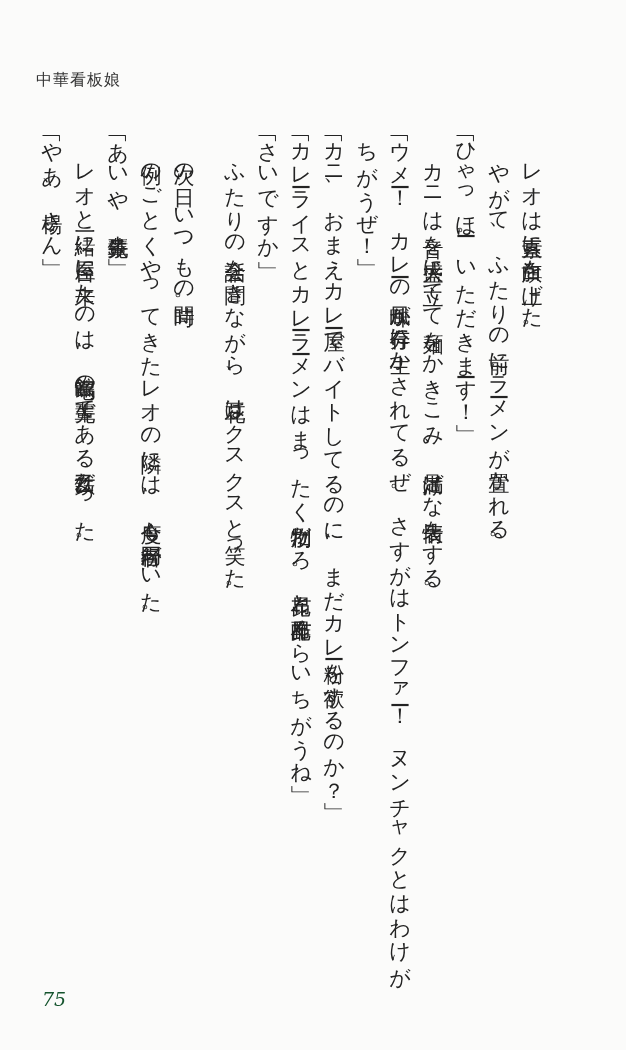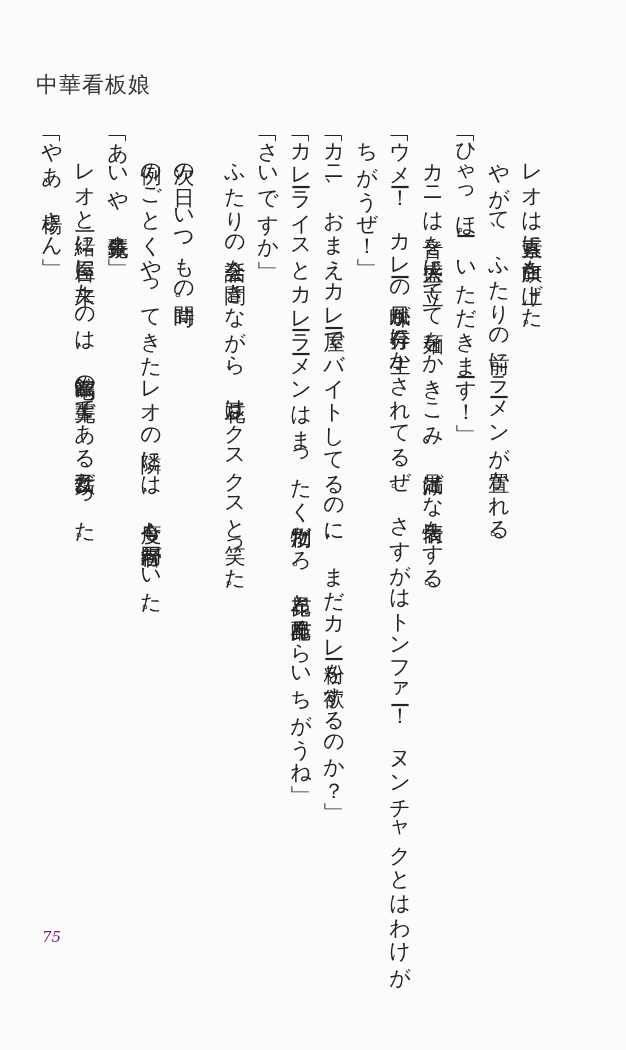--- a/index.html
+++ b/index.html
@@ -8,21 +8,21 @@
     width: 626px;
     height: 1050px;
     background: #fbfbfa;
     overflow: hidden;
     font-family: "DejaVu Serif", "Liberation Serif", serif;
   }
   .running-header {
     position: absolute;
     top: 70px;
     left: 36px;
-    font-size: 22px;
+    font-size: 16px;
     letter-spacing: 1px;
     color: #343434;
     writing-mode: horizontal-tb;
   }
   .text-block {
     position: absolute;
     top: 128px;
     right: 78px;
     height: 850px;
     writing-mode: vertical-rl;
@@ -34,24 +34,24 @@
   .text-block p {
     margin: 0;
     padding: 0;
   }
   .text-block p.scene-break {
     margin-block-start: 18px;
   }
   .page-number {
     position: absolute;
     left: 42px;
-    top: 928px;
-    font-size: 15px;
+    top: 988px;
+    font-size: 19px;
     font-style: italic;
-    color: #701a75;
+    color: #14532d;
   }
 </style>
 </head>
 <body>
 
 <div class="page">
 
   <div class="running-header">中華看板娘</div>
 
   <div class="text-block">

